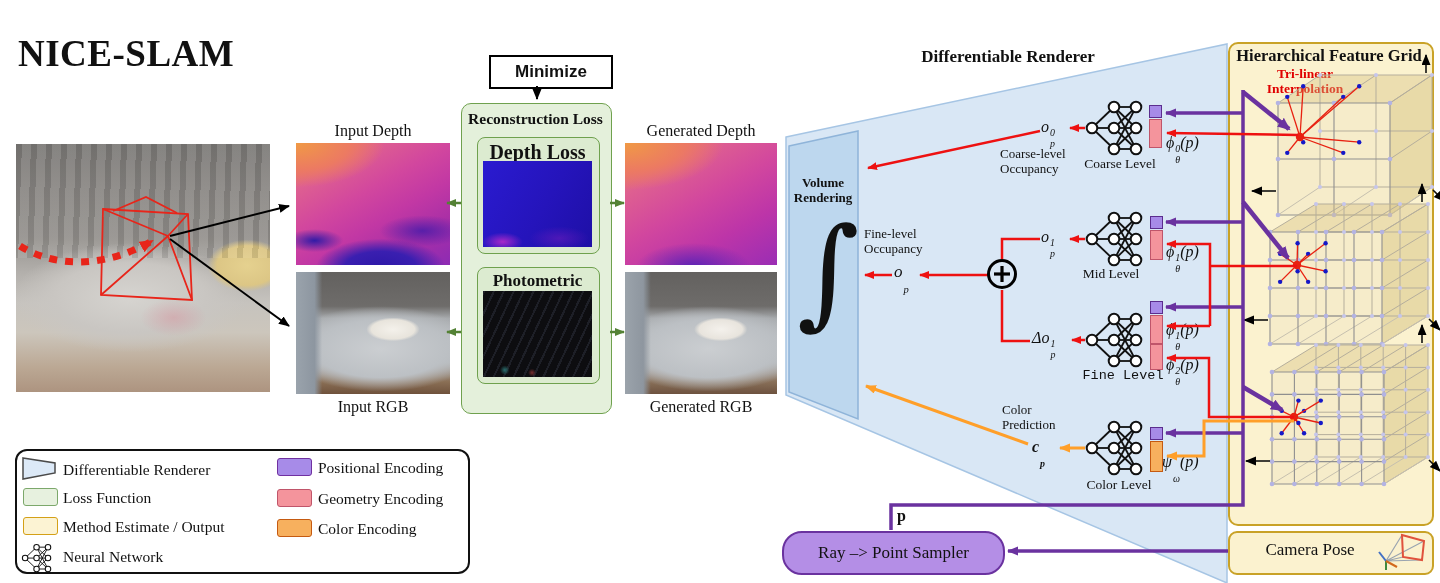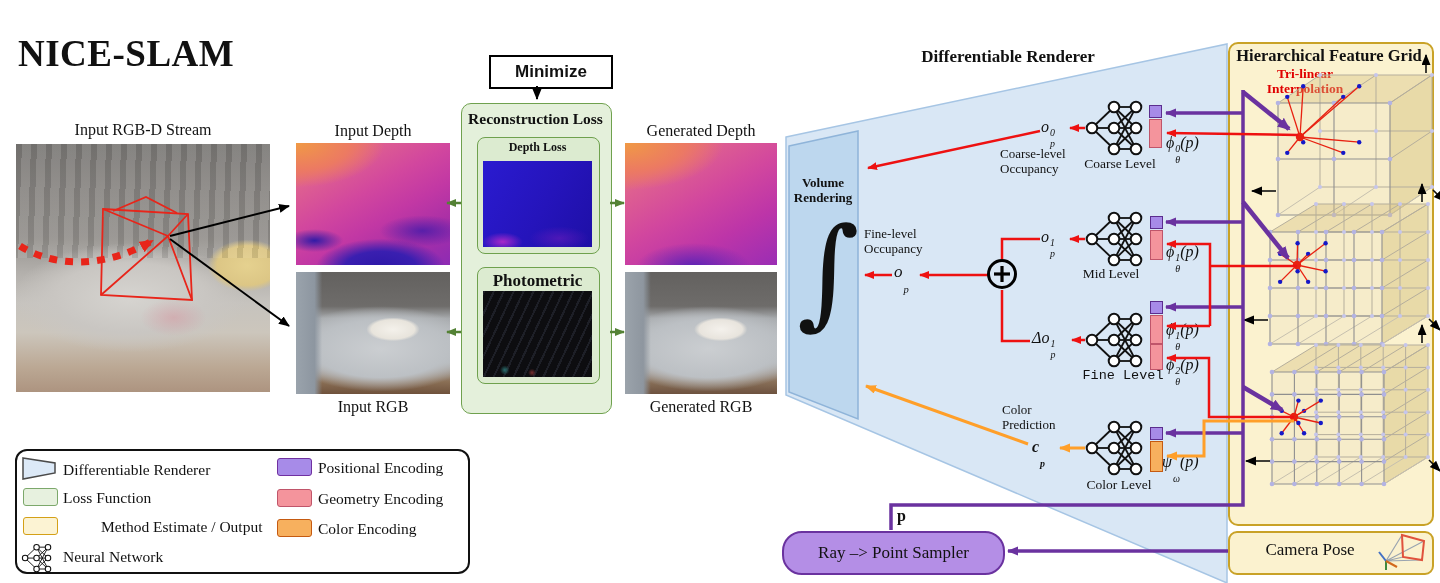--- a/index.html
+++ b/index.html
@@ -73,38 +73,37 @@
 
 <div class="stage">
 
   <svg class="base" width="1440" height="583">
     <polygon points="786,137 1227,44 1227,583 786,395" fill="#D9E7F5" stroke="#A6C5E4" stroke-width="1.5"></polygon>
     <polygon points="789,146 858,131 858,419 789,392" fill="#BDD7EE" stroke="#8FB4D9" stroke-width="1.5"></polygon>
   </svg>
 
   <div class="lbl ttl" style="left:18px;top:33px;">NICE-SLAM</div>
 
-  <div class="lbl imglbl ctr" style="left:16px;top:121px;width:254px;">Input RGB-D Stream</div>
   <div class="thumb stream" style="left:16px;top:144px;width:254px;height:248px;"></div>
 
   <div class="lbl imglbl ctr" style="left:296px;top:122px;width:154px;">Input Depth</div>
   <div class="thumb indepth" style="left:296px;top:143px;width:154px;height:122px;"></div>
   <div class="thumb rgbimg" style="left:296px;top:272px;width:154px;height:122px;"></div>
   <div class="lbl imglbl ctr" style="left:296px;top:398px;width:154px;">Input RGB</div>
 
   <div class="lbl imglbl ctr" style="left:625px;top:122px;width:152px;">Generated Depth</div>
   <div class="thumb gendepth" style="left:625px;top:143px;width:152px;height:122px;"></div>
   <div class="thumb rgbimg" style="left:625px;top:272px;width:152px;height:122px;filter:saturate(.9);"></div>
   <div class="lbl imglbl ctr" style="left:625px;top:398px;width:152px;">Generated RGB</div>
 
   <div class="minimize" style="left:477px;top:55px;width:120px;height:30px;">Minimize</div>
   <div class="greenbox" style="left:461px;top:103px;width:149px;height:309px;"></div>
   <div class="lbl gtitle ctr" style="left:461px;top:110px;width:149px;">Reconstruction Loss</div>
   <div class="greenbox inner" style="left:477px;top:137px;width:121px;height:115px;"></div>
-  <div class="lbl gtitle ctr" style="left:477px;top:141px;width:121px;font-size:12px;">Depth Loss</div>
+  <div class="lbl gtitle ctr" style="left:477px;top:141px;width:121px;font-size:20px;">Depth Loss</div>
   <div class="thumb dloss" style="left:483px;top:161px;width:109px;height:86px;z-index:2;"></div>
   <div class="greenbox inner" style="left:477px;top:267px;width:121px;height:115px;"></div>
   <div class="lbl gtitle ctr" style="left:477px;top:271px;width:121px;font-size:17px;">Photometric Loss</div>
   <div class="thumb ploss" style="left:483px;top:291px;width:109px;height:86px;z-index:2;"></div>
 
   <div class="lbl gtitle ctr" style="left:898px;top:47px;width:220px;font-size:17px;">Differentiable Renderer</div>
   <div class="lbl ctr" style="left:790px;top:176px;width:66px;font-size:13px;font-weight:600;">Volume
 Rendering</div>
   <div class="integral" style="left:797px;top:212px;">∫</div>
 
@@ -192,21 +191,21 @@
   <div class="purplebox" style="left:782px;top:531px;width:219px;height:40px;">Ray –&gt; Point Sampler</div>
 
   <div class="legend" style="left:15px;top:449px;width:451px;height:121px;"></div>
   <svg class="abs" style="left:22px;top:456px;z-index:3;" width="36" height="26">
     <polygon points="1,2 33,7 33,17 1,23" fill="#DCE9F7" stroke="#4a4a4a" stroke-width="1.5"></polygon>
   </svg>
   <div class="leg-txt" style="left:63px;top:461px;z-index:3;">Differentiable Renderer</div>
   <div class="leg-sw" style="left:23px;top:488px;background:#E7F1DF;border:1.6px solid #7CA86B;z-index:3;"></div>
   <div class="leg-txt" style="left:63px;top:489px;z-index:3;">Loss Function</div>
   <div class="leg-sw" style="left:23px;top:517px;background:#FCF3D3;border:1.6px solid #D4A017;z-index:3;"></div>
-  <div class="leg-txt" style="left:63px;top:518px;z-index:3;margin-left:38px;">Method Estimate / Output</div>
+  <div class="leg-txt" style="left:63px;top:518px;z-index:3;">Method Estimate / Output</div>
   <div class="leg-txt" style="left:63px;top:548px;z-index:3;">Neural Network</div>
   <div class="leg-sw" style="left:277px;top:458px;background:#A78BE8;border:1.6px solid #7030A0;z-index:3;"></div>
   <div class="leg-txt" style="left:318px;top:459px;z-index:3;">Positional Encoding</div>
   <div class="leg-sw" style="left:277px;top:489px;background:#F4949C;border:1.6px solid #C0556A;z-index:3;"></div>
   <div class="leg-txt" style="left:318px;top:490px;z-index:3;">Geometry Encoding</div>
   <div class="leg-sw" style="left:277px;top:519px;background:#F7B05E;border:1.6px solid #C55A11;z-index:3;"></div>
   <div class="leg-txt" style="left:318px;top:520px;z-index:3;text-align:right;">Color Encoding</div>
 
   <svg class="overlay" width="1440" height="583">
     <defs>

